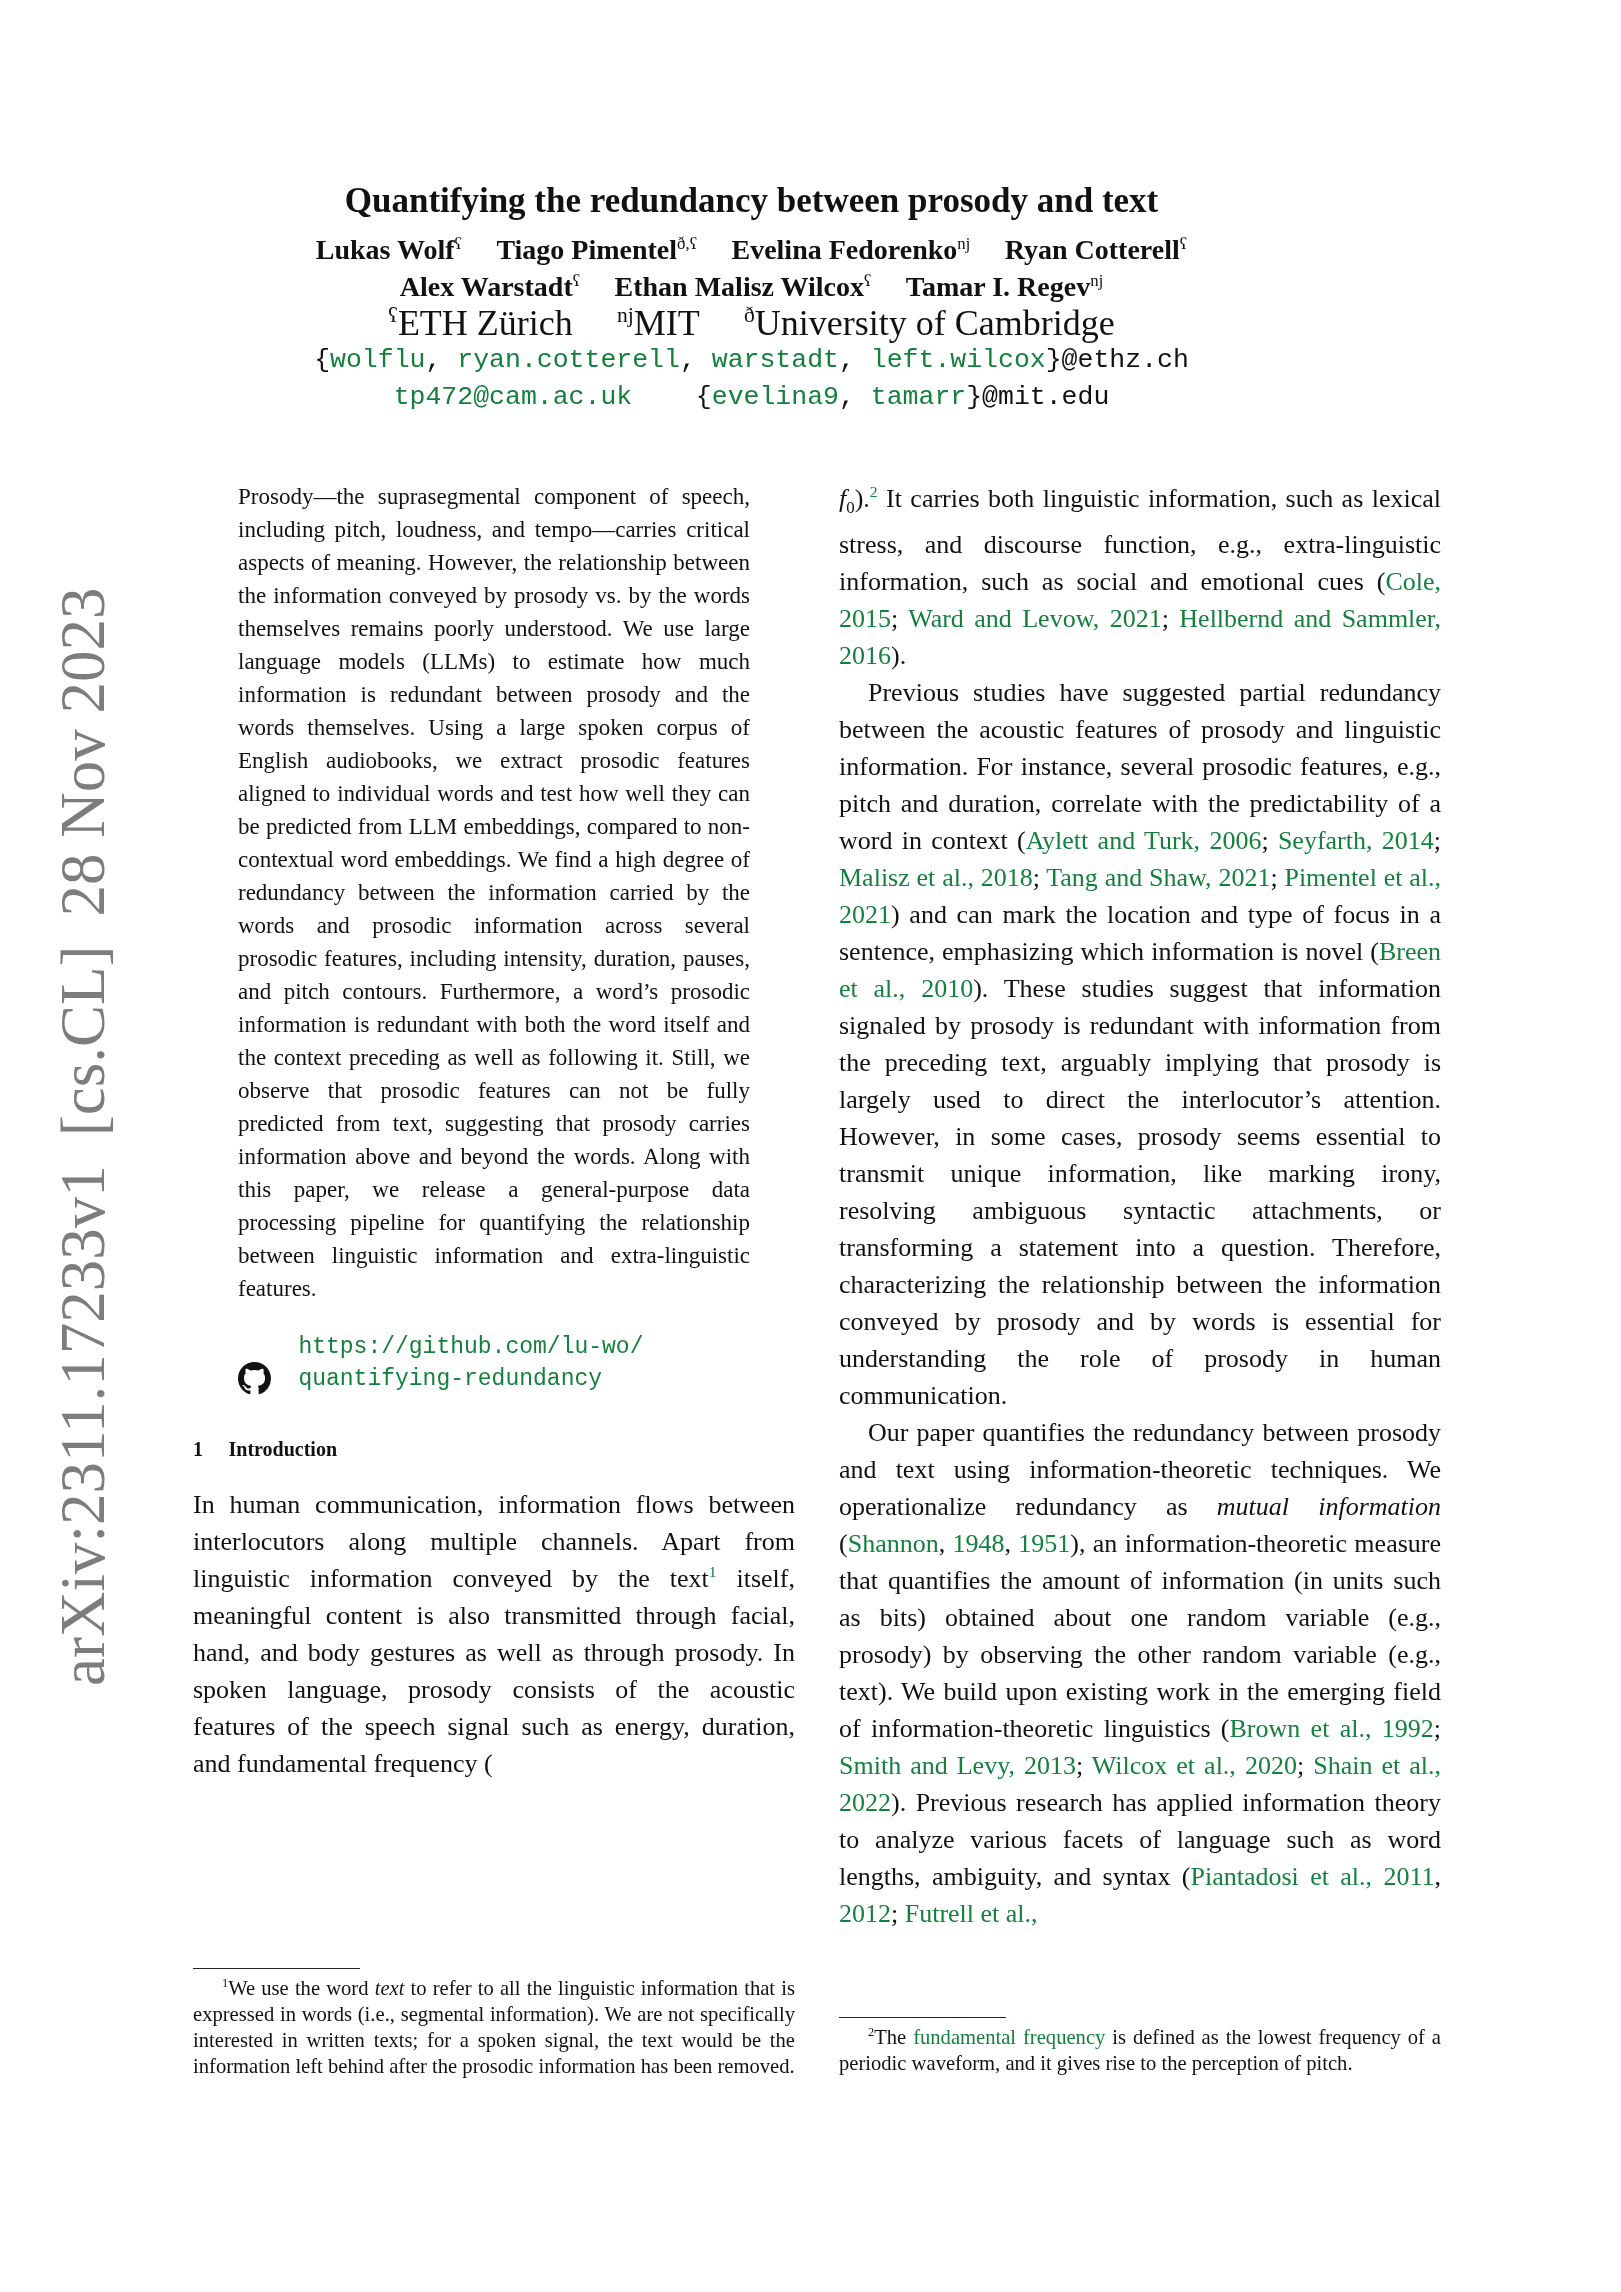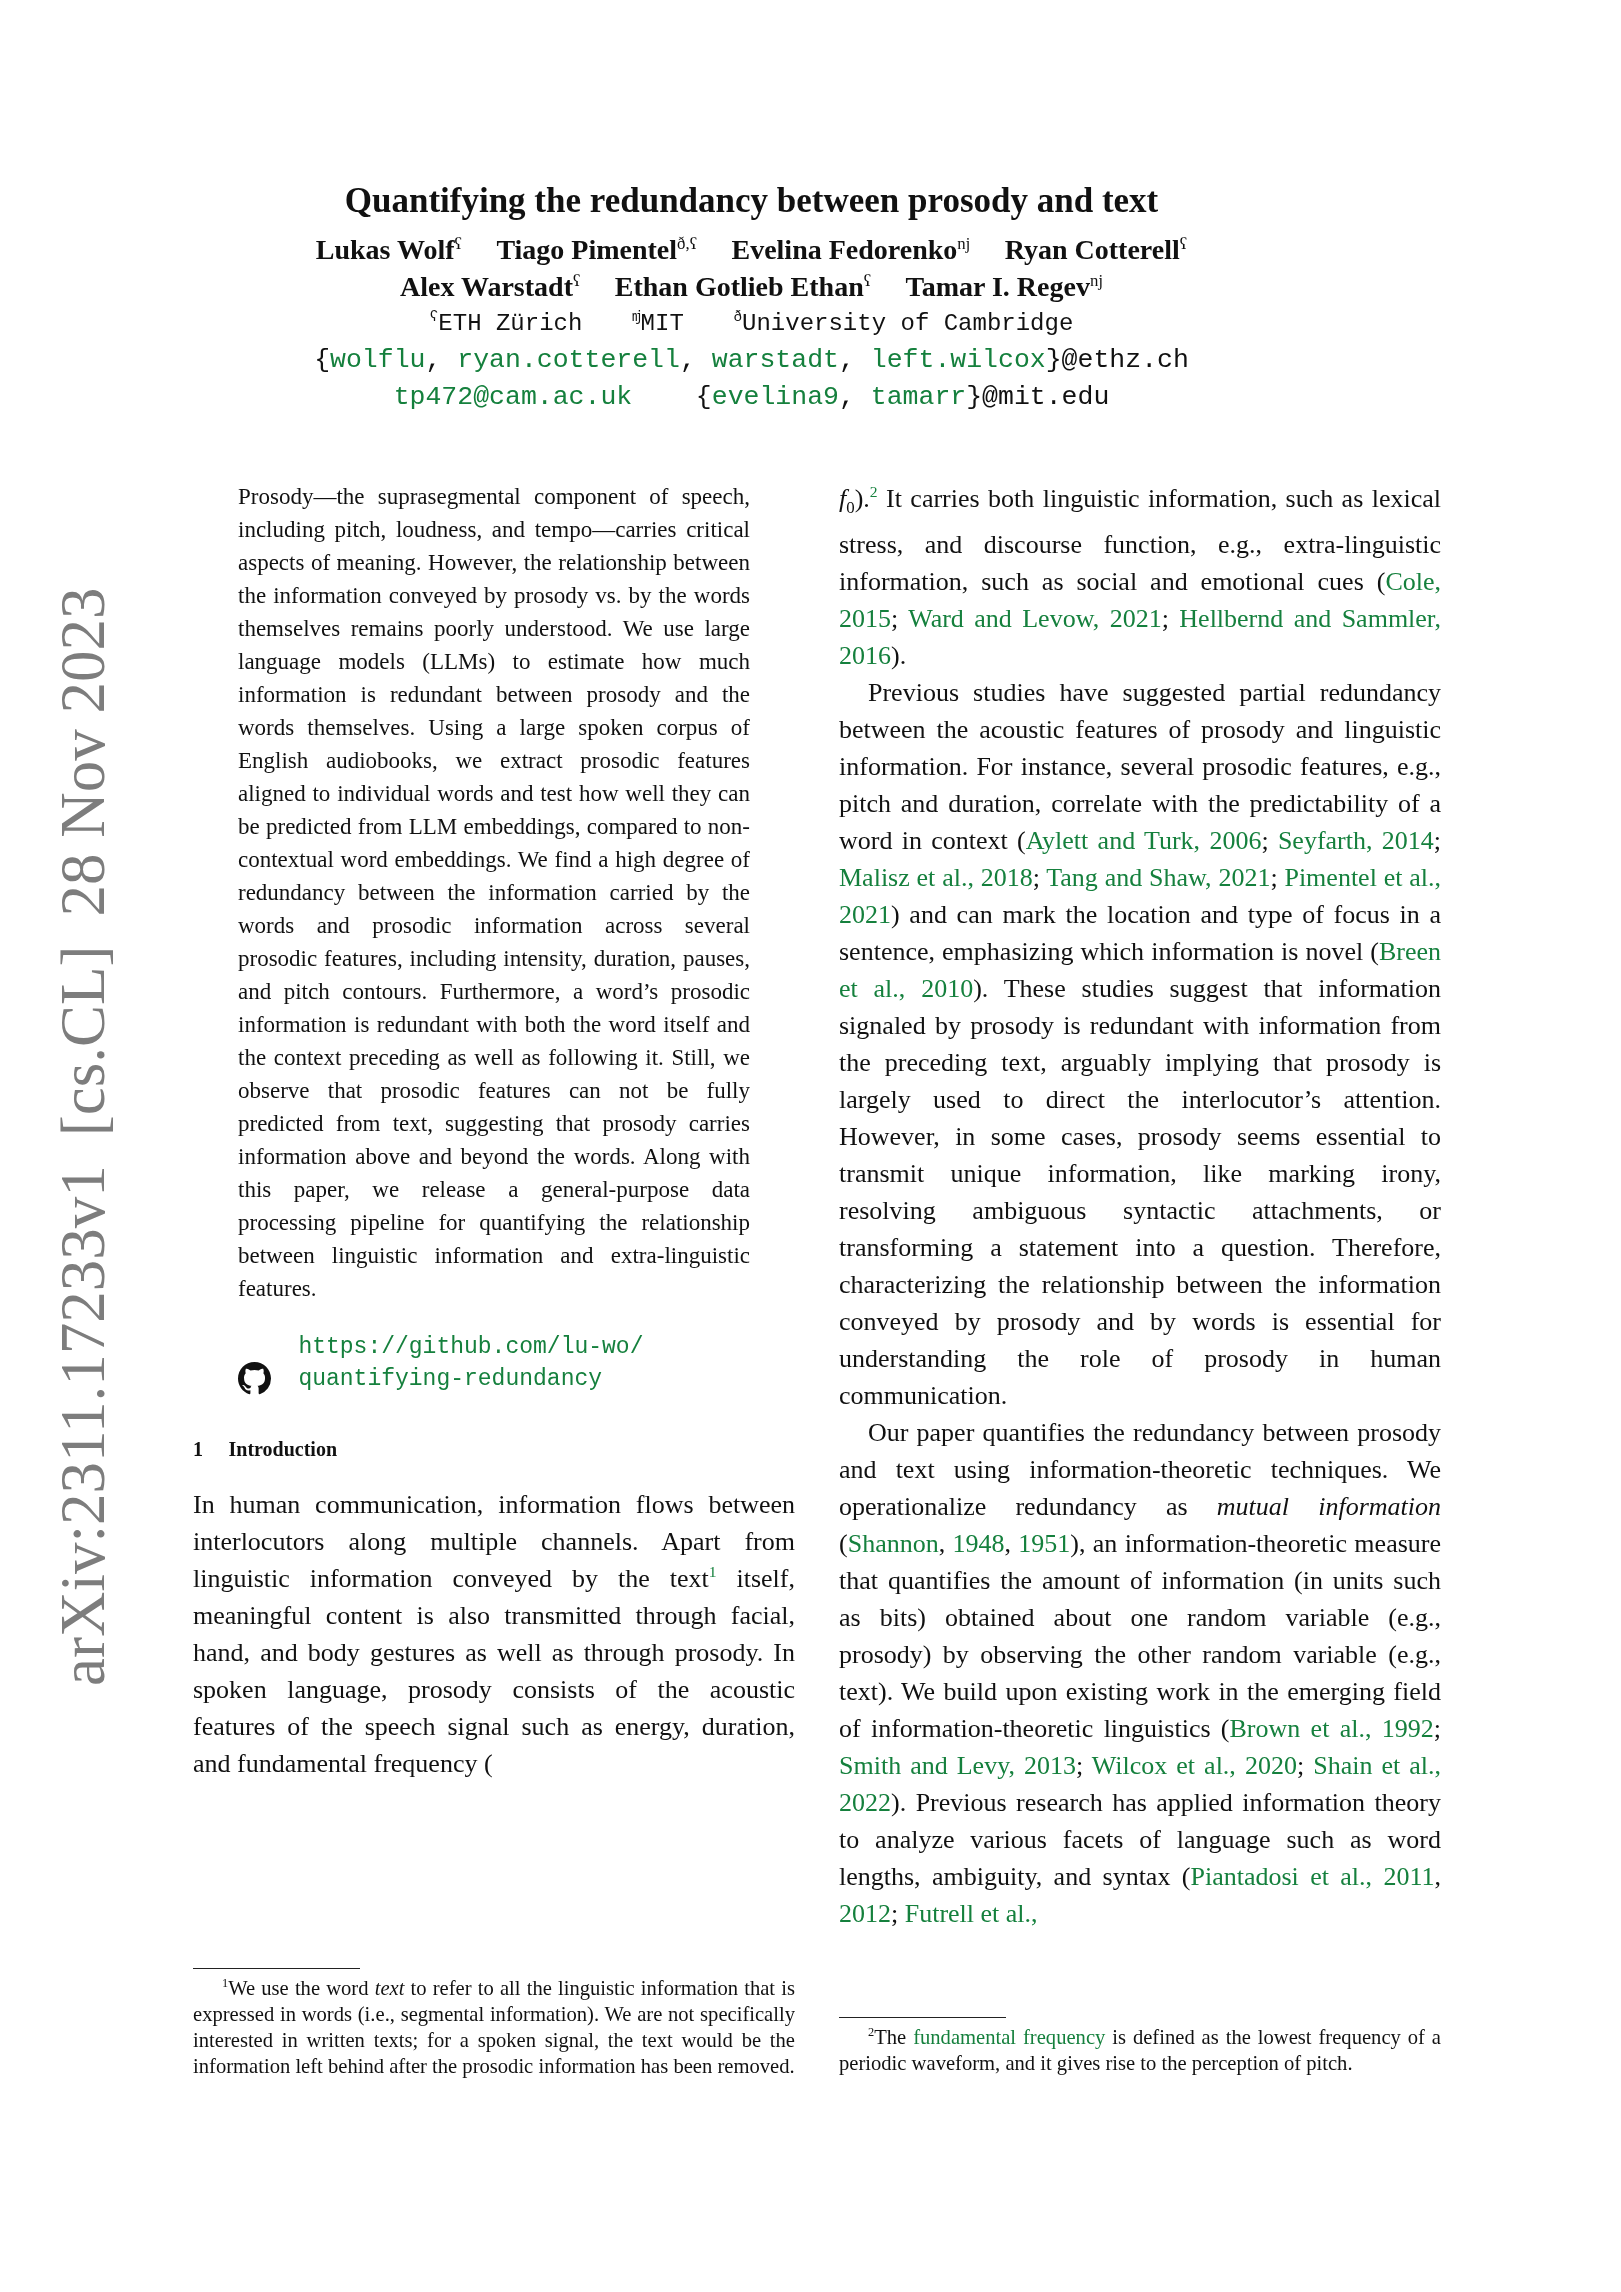--- a/index.html
+++ b/index.html
@@ -14,21 +14,21 @@
     transform: rotate(-90deg); transform-origin: 0 0;
     font-family: "Liberation Serif", "DejaVu Serif", serif;
     font-size: 63px; color: #7d7d7d; line-height: 108px; white-space: nowrap;
     letter-spacing: 0px;
   }
   .side-stamp span { margin-right: 29px; }
   .header { position: absolute; left: 0; top: 176px; width: 1503px; text-align: center; }
   .title { font-size: 35px; font-weight: bold; margin: 0; line-height: 49px; }
   .authors { font-size: 28px; font-weight: bold; line-height: 37px; }
   .authors .author { margin: 0 13.7px; text-align: right; }
-  .affils { font-size: 24px; line-height: 37px; font-family: Liberation Mono, monospace; }
+  .affils { font-size: 36px; line-height: 37px; }
   .affils .affil { margin: 0 17.6px; }
   sup { font-size: 60%; line-height: 0; vertical-align: super; font-weight: normal; }
   .emails { font-size: 26.5px; line-height: 37px; }
   .col { position: absolute; font-size: 26px; line-height: 37px; text-align: justify; }
   .col-left { left: 193px; top: 480px; width: 602px; }
   .col-right { left: 839px; top: 480px; width: 602px; }
   .abstract { margin: 0 45px 0 45px; }
   .abstract h2 { font-size: 29px; text-align: center; margin: 0 0 11.8px 0; line-height: 39px; }
   .abstract p { font-size: 23px; line-height: 33px; margin: 0; text-align: justify; hyphens: manual; }
   .gh-row { display: flex; align-items: flex-end; margin: 25.5px 0 0 0; }
@@ -54,21 +54,21 @@
 <div class="header">
   <h1 class="title">Quantifying the redundancy between prosody and text</h1>
   <div class="authors" style="margin-top:5.9px;">
     <span class="author"><span>Lukas Wolf</span><sup>ʕ</sup></span>
     <span class="author"><span>Tiago Pimentel</span><sup>ð,ʕ</sup></span>
     <span class="author"><span>Evelina Fedorenko</span><sup>ǌ</sup></span>
     <span class="author"><span>Ryan Cotterell</span><sup>ʕ</sup></span>
   </div>
   <div class="authors">
     <span class="author"><span>Alex Warstadt</span><sup>ʕ</sup></span>
-    <span class="author"><span>Ethan Gotlieb Ethan</span><sup>ʕ</sup></span>
+    <span class="author"><span>Ethan Malisz Wilcox</span><sup>ʕ</sup></span>
     <span class="author"><span>Tamar I. Regev</span><sup>ǌ</sup></span>
   </div>
   <div class="affils">
     <span class="affil"><sup>ʕ</sup><span>ETH Zürich</span></span>
     <span class="affil"><sup>ǌ</sup><span>MIT</span></span>
     <span class="affil"><sup>ð</sup><span>University of Cambridge</span></span>
   </div>
   <div class="emails mono"><span>{</span><a class="link">wolflu</a>, <a class="link">ryan.cotterell</a>, <a class="link">warstadt</a>, <a class="link">left.wilcox</a><span>}@ethz.ch</span></div>
   <div class="emails mono"><a class="link">tp472@cam.ac.uk</a>&nbsp;&nbsp;&nbsp;&nbsp;<span>{</span><a class="link">evelina9</a>, <a class="link">tamarr</a><span>}@mit.edu</span></div>
 </div>

